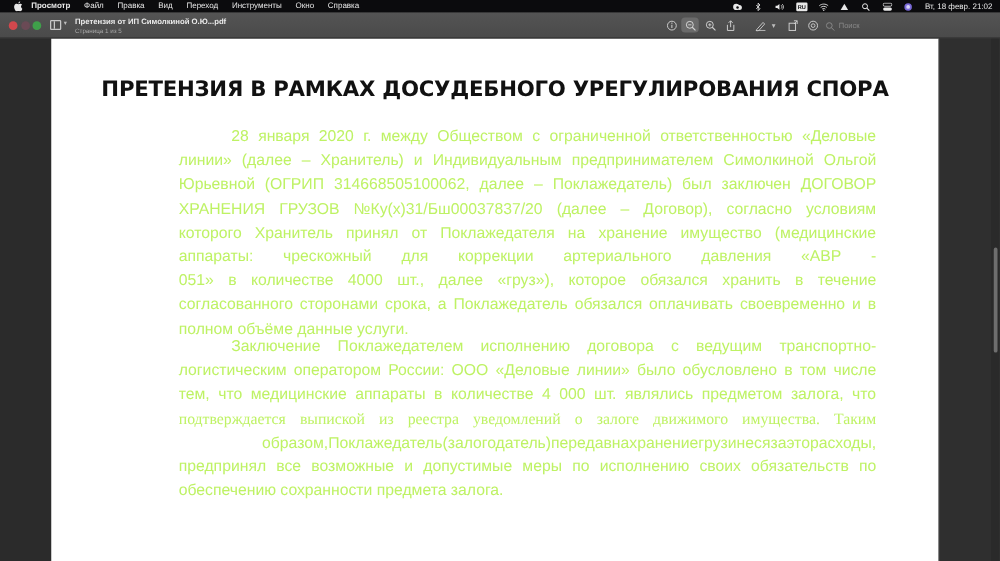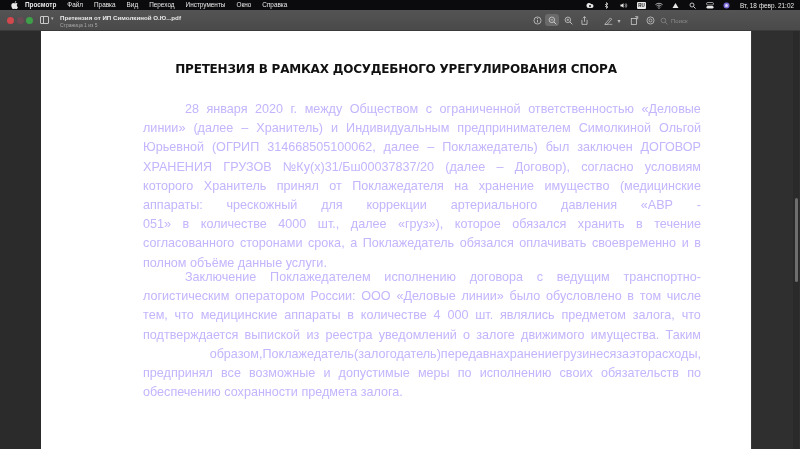--- a/index.html
+++ b/index.html
@@ -27,22 +27,22 @@
   .tb-icon.active { background: #6a6a6a; border-radius: 3px; width: 14px; height: 12px; top: 4px; }
   .search-box { position: absolute; left: 660px; top: 5px; width: 60px; height: 11px; display: flex; align-items: center; gap: 3px; color: #8a8a8a; font-size: 6px; }
   .search-box svg { width: 8px; height: 8px; }
 
   .left-gutter { position: absolute; left: 0; top: 31px; width: 41px; height: 418px; background: #2b2b2b; }
   .page { position: absolute; left: 41px; top: 31px; width: 710px; height: 418px; background: #ffffff; }
   .right-gutter { position: absolute; left: 751px; top: 31px; width: 49px; height: 418px; background: #2f2f2f; border-left: 1px solid #3a3a3a; }
   .scrollbar-track { position: absolute; left: 793px; top: 31px; width: 6px; height: 418px; background: #2a2a2a; }
   .scrollbar-thumb { position: absolute; left: 795px; top: 198px; width: 3px; height: 84px; background: #6e6e6e; border-radius: 2px; }
 
-  .doc-heading { position: absolute; left: 41px; top: 62px; width: 710px; text-align: center; font-family: "DejaVu Sans", sans-serif; font-weight: bold; font-size: 12px; color: #111; letter-spacing: -0.2px; }
-  .para { position: absolute; left: 143px; width: 558px; font-family: "Liberation Sans", sans-serif; font-size: 12.6px; line-height: 19.2px; color: #c4b5fd; text-align: justify; }
+  .doc-heading { position: absolute; left: 41px; top: 62px; width: 710px; text-align: center; font-family: "DejaVu Sans", sans-serif; font-weight: bold; font-size: 17px; color: #111; letter-spacing: -0.2px; }
+  .para { position: absolute; left: 143px; width: 558px; font-family: "Liberation Sans", sans-serif; font-size: 12.6px; line-height: 19.2px; color: #bef264; text-align: justify; }
   .para .line { display: block; white-space: nowrap; text-align: justify; text-align-last: justify; }
   .para .line.last { text-align-last: left; }
   .para .line.indent { padding-left: 42px; }
   .para1 { top: 100px; }
   .para2 { top: 268px; }
 </style>
 </head>
 <body>
 
 <div class="menubar">
@@ -312,21 +312,21 @@
       <span>в</span>
       <span>количестве</span>
       <span>4</span>
       <span>000</span>
       <span>шт.</span>
       <span>являлись</span>
       <span>предметом</span>
       <span>залога,</span>
       <span>что</span>
     </span>
-  <span class="line" style="display: flex; justify-content: space-between;">
+  <span class="line" style="display: flex; justify-content: space-between; font-family: Liberation Serif, serif;">
       <span>подтверждается</span>
       <span>выпиской</span>
       <span>из</span>
       <span>реестра</span>
       <span>уведомлений</span>
       <span>о</span>
       <span>залоге</span>
       <span>движимого</span>
       <span>имущества.</span>
       <span>Таким</span>

